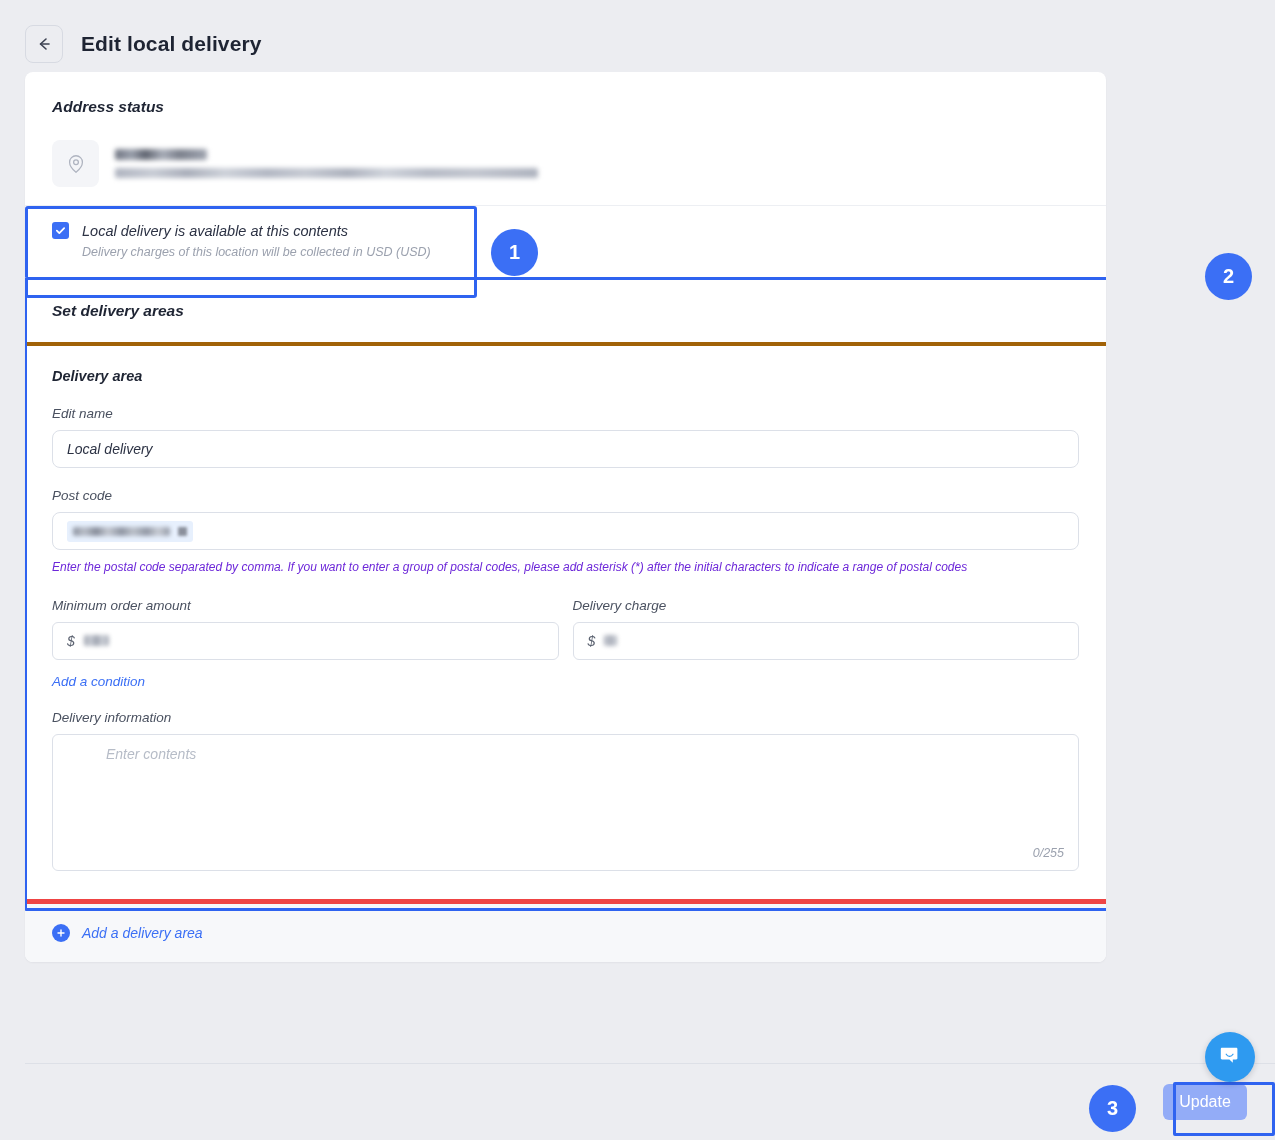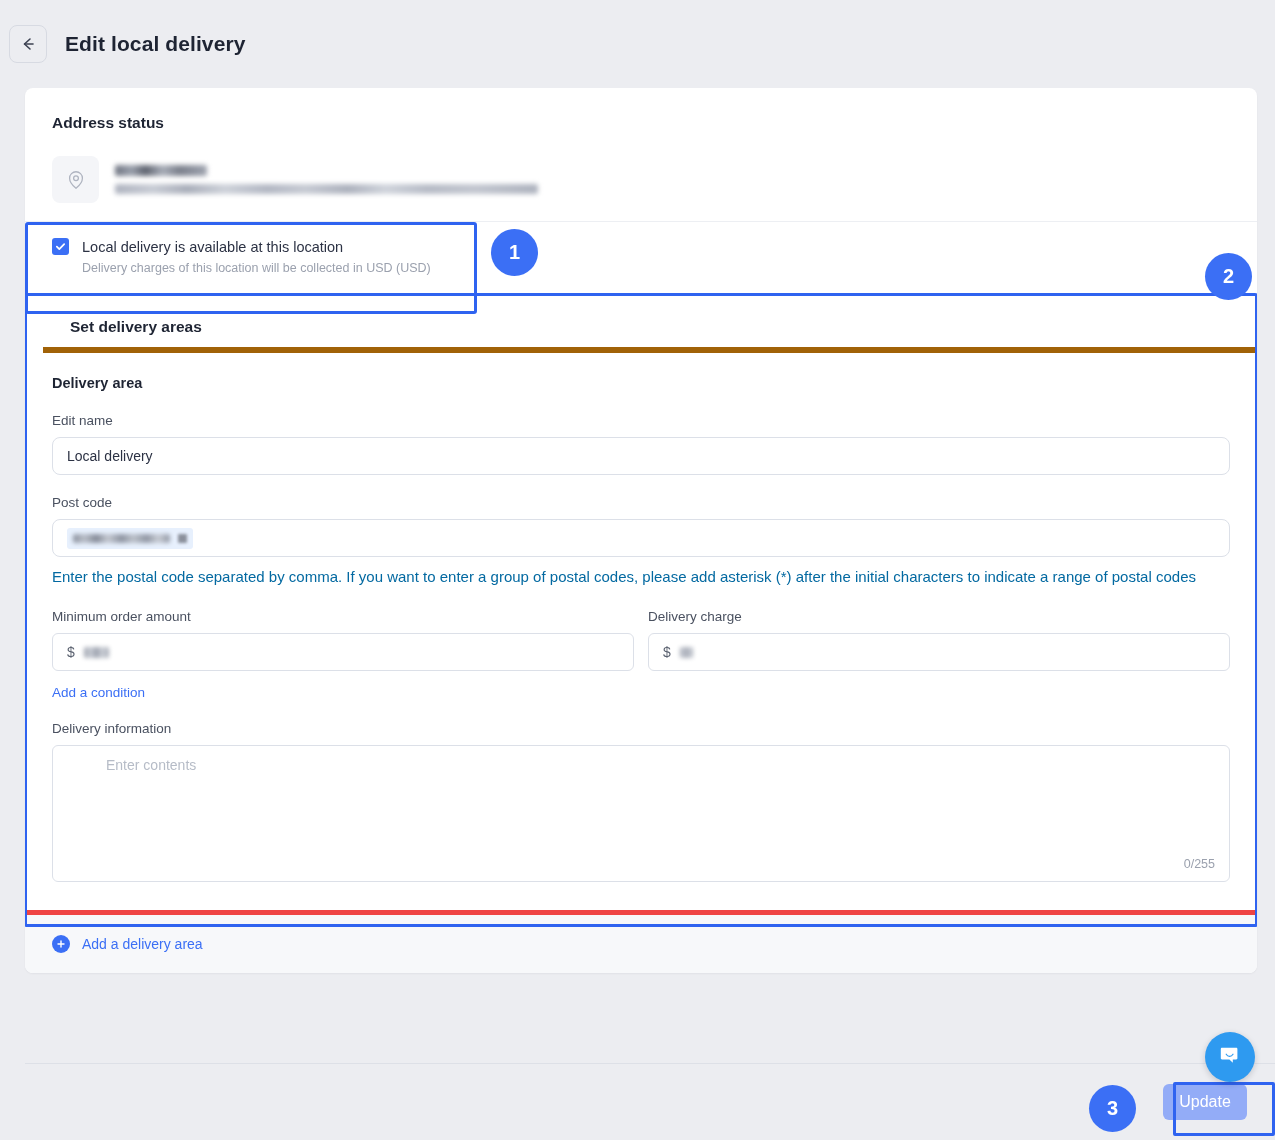--- a/index.html
+++ b/index.html
@@ -12,21 +12,21 @@
     color: #1F2937;
     position: relative;
     overflow: hidden;
   }
 
   
   .page-header {
     height: 88px;
     display: flex;
     align-items: center;
-    padding-left: 9px;
+    padding-left: 25px;
     gap: 18px;
   }
   .back-btn {
     width: 38px;
     height: 38px;
     border-radius: 8px;
     background: #ECEDF1;
     border: 1px solid #D7DAE2;
     display: flex;
     align-items: center;
@@ -38,26 +38,27 @@
     font-size: 21px;
     font-weight: bold;
     color: #1E2433;
     letter-spacing: .1px;
   }
 
   
   .card {
     position: absolute;
     left: 25px;
-    top: 88px;
-    width: 1232px;
+    top: 72px;
+    width: 1081px;
     background: #FFFFFF;
     border-radius: 8px;
     box-shadow: 0 1px 2px rgba(16,24,40,.05);
     overflow: hidden;
+    font-style: italic;
   }
 
   .section-title {
     font-size: 15.5px;
     font-weight: bold;
     color: #1E2433;
   }
 
   .address-block { padding: 26px 27px 0 27px; }
 
@@ -123,24 +124,23 @@
     width: 452px; height: 92px;
     border: 3px solid #2F63F0;
     border-radius: 3px;
     pointer-events: none;
   }
 
   
   .areas-wrap { position: relative; }
 
   .areas-head {
-    padding: 24px 27px 11px 27px;
+    padding: 24px 27px 22px 27px;
     border-top: 1px solid #EDEFF3;
-    border-bottom: 6px solid #a16207;
-    margin-left: 18px;
+    border-bottom: 4px solid #a16207;
   }
 
   .area-body { padding: 22px 27px 28px 27px; }
 
   .subsection-title {
     font-size: 14.5px;
     font-weight: bold;
     color: #1E2433;
     margin-bottom: 22px;
   }
@@ -188,22 +188,22 @@
     border-radius: 2px;
   }
   .chip-x {
     width: 9px; height: 9px;
     background: #8b909c;
     filter: blur(1.5px);
     border-radius: 1px;
   }
 
   .hint {
-    font-size: 15px;
-    color: #0369a1;
+    font-size: 12px;
+    color: #6d28d9;
     margin-top: 9px;
     line-height: 1.4;
   }
 
   .two-col {
     display: flex;
     gap: 14px;
     margin-top: 22px;
   }
   .col { flex: 1; }
@@ -386,21 +386,21 @@
     </div>
   </div>
 
   <div class="checkbox-row">
     <div class="cb-line">
       <span class="cb">
         <svg width="11" height="11" viewBox="0 0 12 12" fill="none">
           <path d="M2 6.2L4.7 8.8L10 3.4" stroke="#fff" stroke-width="1.9" stroke-linecap="round" stroke-linejoin="round"></path>
         </svg>
       </span>
-      <span class="cb-label">Local delivery is available at this location</span>
+      <span class="cb-label">Local delivery is available at this contents</span>
     </div>
     <div class="cb-sub">Delivery charges of this location will be collected in USD (USD)</div>
     <div class="hl-1"></div>
   </div>
 
   <div class="areas-wrap">
     <div class="hl-2"></div>
 
     <div class="areas-head">
       <div class="section-title">Set delivery areas</div>

